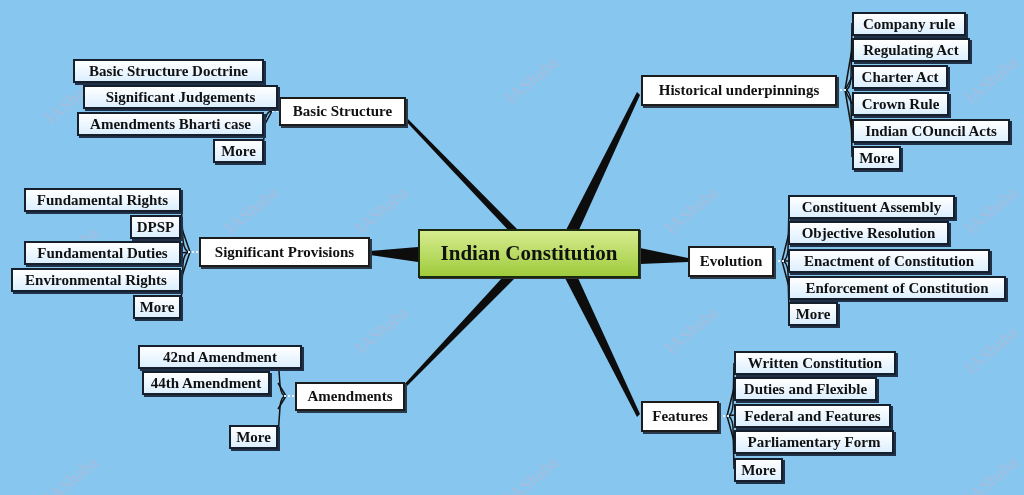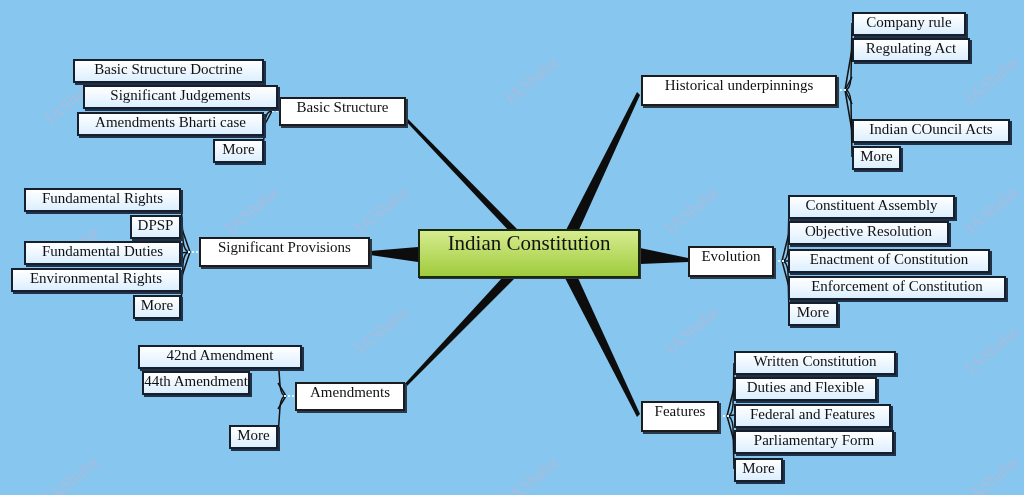--- a/index.html
+++ b/index.html
@@ -1,21 +1,21 @@
 <!DOCTYPE html>
 <html><head>
 <meta charset="utf-8">
 <style>
   html, body { margin:0; padding:0; }
   body { width:1024px; height:495px; background:#87c7ef; position:relative; overflow:hidden;
          font-family:"Liberation Serif", "DejaVu Serif", serif; }
   #canvas { position:absolute; left:0; top:0; width:1024px; height:495px; }
   svg.links { position:absolute; left:0; top:0; width:1024px; height:495px; }
-  .node { position:absolute; box-sizing:border-box; font-weight:normal; color:#111;
-          white-space:nowrap; display:flex; justify-content:center; }
+  .node { position:absolute; box-sizing:border-box; font-weight:bold; color:#111;
+          white-space:nowrap; display:flex; align-items:center; justify-content:center; }
   .central { background:linear-gradient(#d6ec8f,#9fcb3c); border:2px solid #1a2a10;
              font-size:21px; box-shadow:1px 1px 0 #333; }
   .main { background:#ffffff; border:2px solid #1c1c1c; font-size:15px; box-shadow:2px 2px 0 #2a3a4a; }
   .leaf { background:linear-gradient(#ffffff,#dcefff); border:2px solid #16202c; font-size:15px;
           box-shadow:2px 2px 0 #1f3048; padding:0 6px; }
   .wm { position:absolute; color:rgba(230,170,190,0.35); font-size:18px; transform:rotate(-40deg);
         font-family:"Liberation Serif", serif; pointer-events:none; }
 </style>
 </head>
 <body>
@@ -138,36 +138,42 @@
   <div class="node leaf" style="left:133px;top:295px;width:48px;height:24px">
       <span>More</span>
     </div>
 
   <div class="node main" style="left:295px;top:382px;width:110px;height:29px">
     <span>Amendments</span>
   </div>
   <div class="node leaf" style="left:138px;top:345px;width:164px;height:24px">
       <span>42nd Amendment</span>
     </div>
-  <div class="node leaf" style="left:142px;top:371px;width:108px;height:24px">
+  <div class="node leaf" style="left:142px;top:371px;width:128px;height:24px">
       <span>44th Amendment</span>
     </div>
   <div class="node leaf" style="left:229px;top:425px;width:49px;height:24px">
       <span>More</span>
     </div>
 
   <div class="node main" style="left:641px;top:75px;width:196px;height:31px">
     <span>Historical underpinnings</span>
   </div>
   <div class="node leaf" style="left:852px;top:12px;width:114px;height:24px">
       <span>Company rule</span>
     </div>
   <div class="node leaf" style="left:852px;top:38px;width:118px;height:24px">
       <span>Regulating Act</span>
     </div>
+  <div class="node leaf" style="left:852px;top:65px;width:96px;height:24px">
+      <span>Charter Act</span>
+    </div>
+  <div class="node leaf" style="left:852px;top:92px;width:97px;height:24px">
+      <span>Crown Rule</span>
+    </div>
   <div class="node leaf" style="left:852px;top:119px;width:158px;height:24px">
       <span>Indian COuncil Acts</span>
     </div>
   <div class="node leaf" style="left:852px;top:146px;width:49px;height:24px">
       <span>More</span>
     </div>
 
   <div class="node main" style="left:688px;top:246px;width:86px;height:31px">
     <span>Evolution</span>
   </div>

